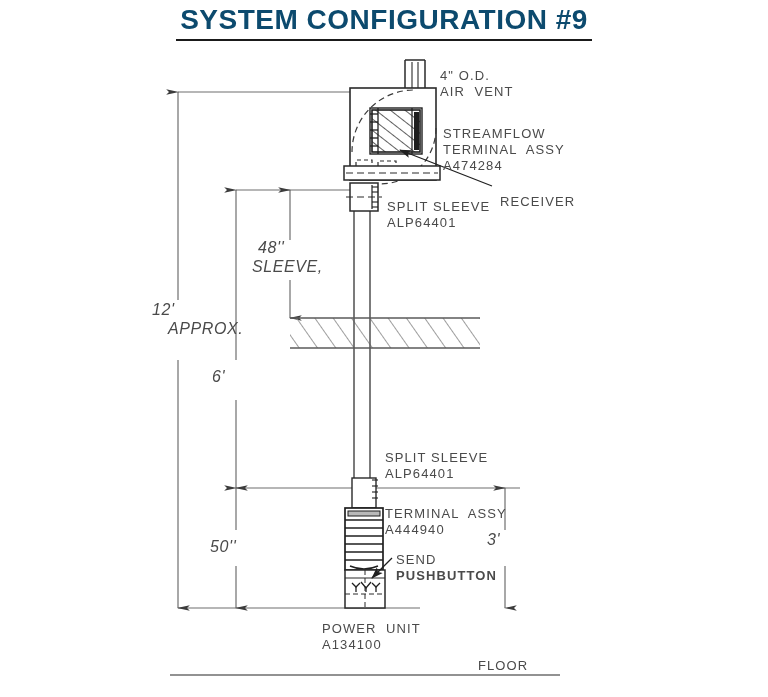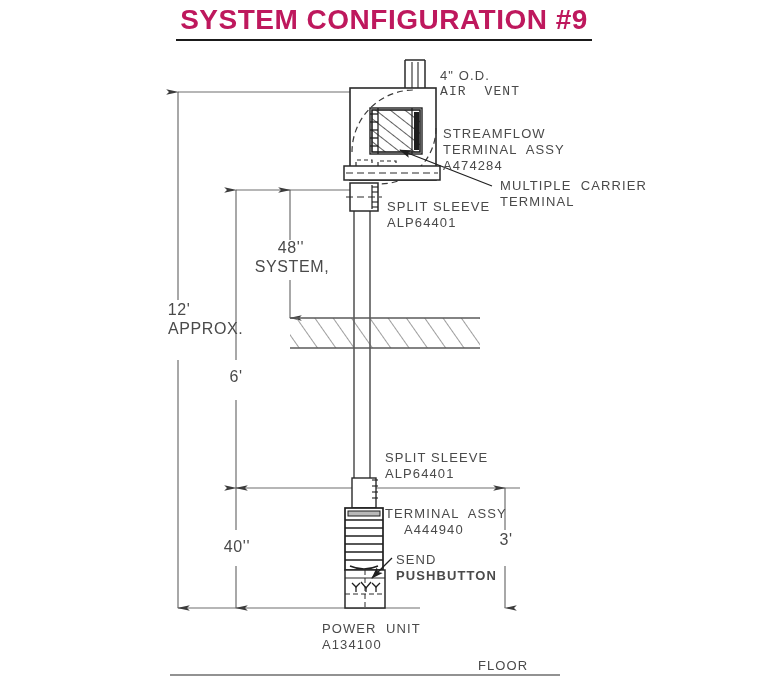--- a/index.html
+++ b/index.html
@@ -31,38 +31,39 @@
     top: 4px;
     width: 768px;
     text-align: center;
   }
   .title-text {
     display: inline-block;
     font-family: "Liberation Sans", sans-serif;
     font-size: 28px;
     font-weight: bold;
     letter-spacing: 0.5px;
-    color: #be185d;
+    color: #0c4a6e;
     padding: 0 4px 3px 4px;
     border-bottom: 2px solid #1a1a1a;
   }
   .lbl {
     position: absolute;
     font-family: "Liberation Sans", sans-serif;
     font-size: 13px;
     letter-spacing: 1.1px;
     color: #4a4a4a;
     white-space: pre;
     line-height: 16px;
   }
   .lbl.dim {
     font-size: 16px;
     letter-spacing: 0.6px;
     color: #4a4a4a;
-    text-align: center;
+    text-align: left;
+    font-style: italic;
   }
 </style>
 </head>
 <body>
 
 <div id="page">
 
   <svg id="drawing" viewBox="0 0 768 697" xmlns="http://www.w3.org/2000/svg">
     <defs>
       <marker id="arrUp" markerWidth="9" markerHeight="14" refX="4.5" refY="1.2" orient="auto" markerUnits="userSpaceOnUse">
@@ -222,51 +223,50 @@
       </g>
 
     </g>
   </svg>
 
   <div class="title-wrap">
     <span class="title-text">SYSTEM CONFIGURATION #9</span>
   </div>
 
   <div class="lbl" style="left:440px; top:68px;">4" O.D.</div>
-  <div class="lbl" style="left:440px; top:84px;font-family:Liberation Mono, monospace;">AIR  VENT</div>
+  <div class="lbl" style="left:440px; top:84px;">AIR  VENT</div>
 
   <div class="lbl" style="left:443px; top:126px;text-align:center;">STREAMFLOW</div>
   <div class="lbl" style="left:443px; top:142px;">TERMINAL  ASSY</div>
   <div class="lbl" style="left:443px; top:158px;">A474284</div>
 
-  <div class="lbl" style="left:500px; top:178px;">MULTIPLE  CARRIER</div>
-  <div class="lbl" style="left:500px; top:194px;">TERMINAL</div>
+  <div class="lbl" style="left:500px; top:194px;">RECEIVER</div>
 
   <div class="lbl" style="left:387px; top:199px;">SPLIT SLEEVE</div>
   <div class="lbl" style="left:387px; top:215px;">ALP64401</div>
 
   <div class="lbl" style="left:385px; top:450px;">SPLIT SLEEVE</div>
   <div class="lbl" style="left:385px; top:466px;">ALP64401</div>
 
   <div class="lbl" style="left:385px; top:506px;">TERMINAL  ASSY</div>
-  <div class="lbl" style="left:385px; top:522px;padding-left:19px;">A444940</div>
+  <div class="lbl" style="left:385px; top:522px;">A444940</div>
 
   <div class="lbl" style="left:396px; top:552px;">SEND</div>
   <div class="lbl" style="left:396px; top:568px;font-weight:bold;">PUSHBUTTON</div>
 
   <div class="lbl" style="left:322px; top:621px;">POWER  UNIT</div>
   <div class="lbl" style="left:322px; top:637px;">A134100</div>
 
   <div class="lbl" style="left:478px; top:658px;">FLOOR</div>
 
   <div class="lbl dim" style="left:152px; top:302px; width:54px;">12'</div>
   <div class="lbl dim" style="left:145px; top:321px; width:70px;margin-left:23px;">APPROX.</div>
 
   <div class="lbl dim" style="left:212px; top:369px; width:48px;">6'</div>
 
   <div class="lbl dim" style="left:258px; top:240px; width:66px;">48''</div>
-  <div class="lbl dim" style="left:252px; top:259px; width:80px;">SYSTEM,</div>
-
-  <div class="lbl dim" style="left:210px; top:539px; width:54px;">40''</div>
+  <div class="lbl dim" style="left:252px; top:259px; width:80px;">SLEEVE,</div>
+
+  <div class="lbl dim" style="left:210px; top:539px; width:54px;">50''</div>
 
   <div class="lbl dim" style="left:487px; top:532px; width:38px;">3'</div>
 
 </div>
 
 </body></html>

